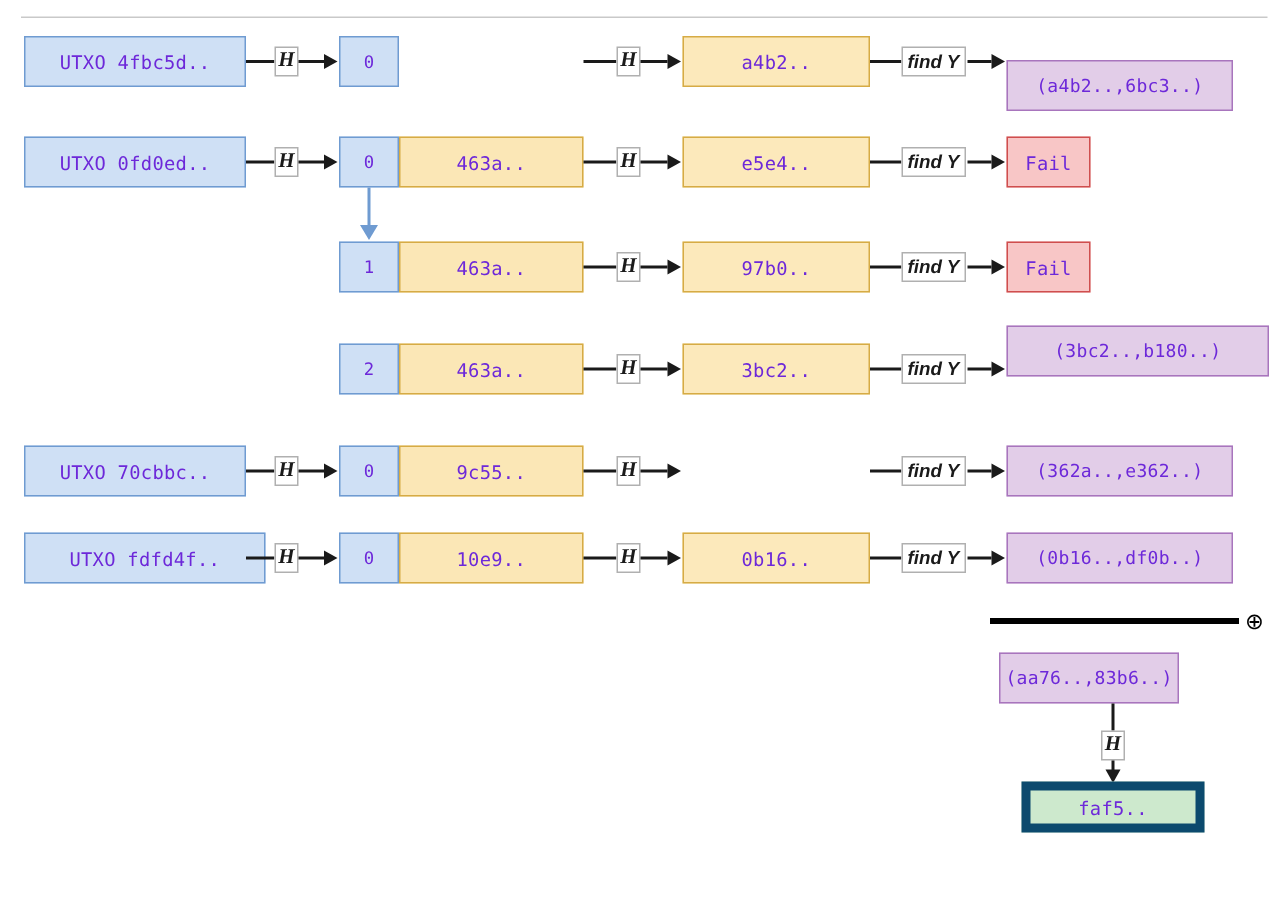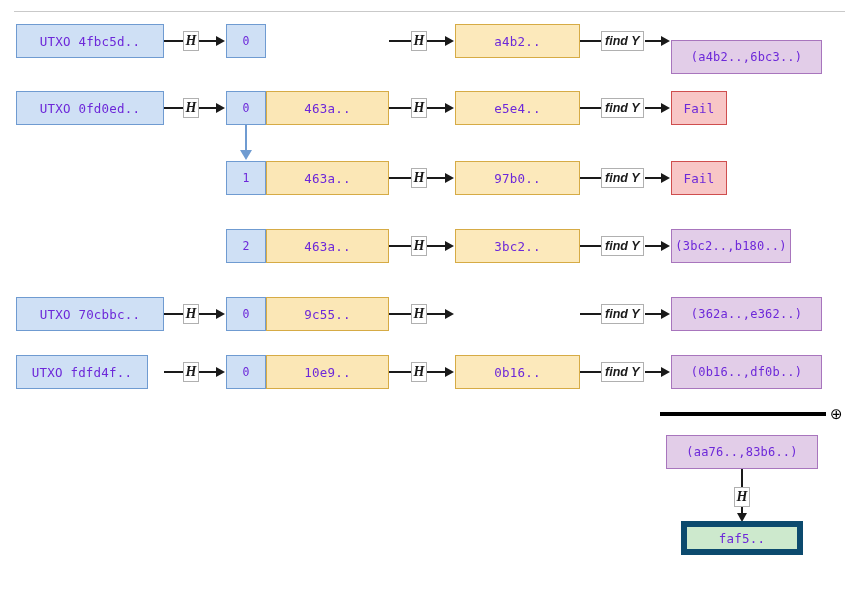--- a/index.html
+++ b/index.html
@@ -230,61 +230,61 @@
   <div class="box box-hash" style="left:266px; top:229px; width:123px;">463a..</div>
   <div class="hline" style="left:389px; top:245px; width:22px;"></div>
   <div class="edge-label label-h" style="left:411px; top:236px;">H</div>
   <div class="hline" style="left:427px; top:245px; width:18px;"></div>
   <div class="arrowhead" style="left:445px; top:241px;"></div>
   <div class="box box-hash2" style="left:455px; top:229px; width:125px;">3bc2..</div>
   <div class="hline" style="left:580px; top:245px; width:21px;"></div>
   <div class="edge-label label-find" style="left:601px; top:236px;">find Y</div>
   <div class="hline" style="left:645px; top:245px; width:16px;"></div>
   <div class="arrowhead" style="left:661px; top:241px;"></div>
-  <div class="box box-pair" style="left:671px; top:229px; width:120px;">(3bc2..,b180..)</div>
+  <div class="box box-pair" style="left:671px; top:217px; width:175px;">(3bc2..,b180..)</div>
 
   <div class="box box-utxo" style="left:16px; top:297px; width:148px;">UTXO 70cbbc..</div>
   <div class="hline" style="left:164px; top:313px; width:19px;"></div>
   <div class="edge-label label-h" style="left:183px; top:304px;">H</div>
   <div class="hline" style="left:199px; top:313px; width:17px;"></div>
   <div class="arrowhead" style="left:216px; top:309px;"></div>
   <div class="box box-nonce" style="left:226px; top:297px;">0</div>
   <div class="box box-hash" style="left:266px; top:297px; width:123px;">9c55..</div>
   <div class="hline" style="left:389px; top:313px; width:22px;"></div>
   <div class="edge-label label-h" style="left:411px; top:304px;">H</div>
   <div class="hline" style="left:427px; top:313px; width:18px;"></div>
   <div class="arrowhead" style="left:445px; top:309px;"></div>
   <div class="hline" style="left:580px; top:313px; width:21px;"></div>
   <div class="edge-label label-find" style="left:601px; top:304px;">find Y</div>
   <div class="hline" style="left:645px; top:313px; width:16px;"></div>
   <div class="arrowhead" style="left:661px; top:309px;"></div>
   <div class="box box-pair" style="left:671px; top:297px; width:151px;">(362a..,e362..)</div>
 
-  <div class="box box-utxo" style="left:16px; top:355px; width:132px;">UTXO fdfd4f..</div>
+  <div class="box box-utxo" style="left:16px; top:355px; width:161px;">UTXO fdfd4f..</div>
   <div class="hline" style="left:164px; top:371px; width:19px;"></div>
   <div class="edge-label label-h" style="left:183px; top:362px;">H</div>
   <div class="hline" style="left:199px; top:371px; width:17px;"></div>
   <div class="arrowhead" style="left:216px; top:367px;"></div>
   <div class="box box-nonce" style="left:226px; top:355px;">0</div>
   <div class="box box-hash" style="left:266px; top:355px; width:123px;">10e9..</div>
   <div class="hline" style="left:389px; top:371px; width:22px;"></div>
   <div class="edge-label label-h" style="left:411px; top:362px;">H</div>
   <div class="hline" style="left:427px; top:371px; width:18px;"></div>
   <div class="arrowhead" style="left:445px; top:367px;"></div>
   <div class="box box-hash2" style="left:455px; top:355px; width:125px;">0b16..</div>
   <div class="hline" style="left:580px; top:371px; width:21px;"></div>
   <div class="edge-label label-find" style="left:601px; top:362px;">find Y</div>
   <div class="hline" style="left:645px; top:371px; width:16px;"></div>
   <div class="arrowhead" style="left:661px; top:367px;"></div>
   <div class="box box-pair" style="left:671px; top:355px; width:151px;">(0b16..,df0b..)</div>
 
   <div class="sum-rule" style="left:660px; top:412px; width:166px;"></div>
   <div class="oplus" style="left:830px; top:407px;">⊕</div>
 
-  <div class="box box-pair" style="left:666px; top:435px; width:152px;">(aa76..,83b6..)</div>
+  <div class="box box-pair" style="left:666px; top:435px; width:120px;">(aa76..,83b6..)</div>
 
   <div class="vline" style="left:741px; top:469px; height:24px;"></div>
   <div class="edge-label label-h" style="left:734px; top:487px;">H</div>
   <div class="vline" style="left:741px; top:507px; height:8px;"></div>
   <div class="arrowhead-down" style="left:737px; top:513px;"></div>
 
   <div class="box box-final" style="left:681px; top:521px; width:122px;">faf5..</div>
 
 </div>
 

